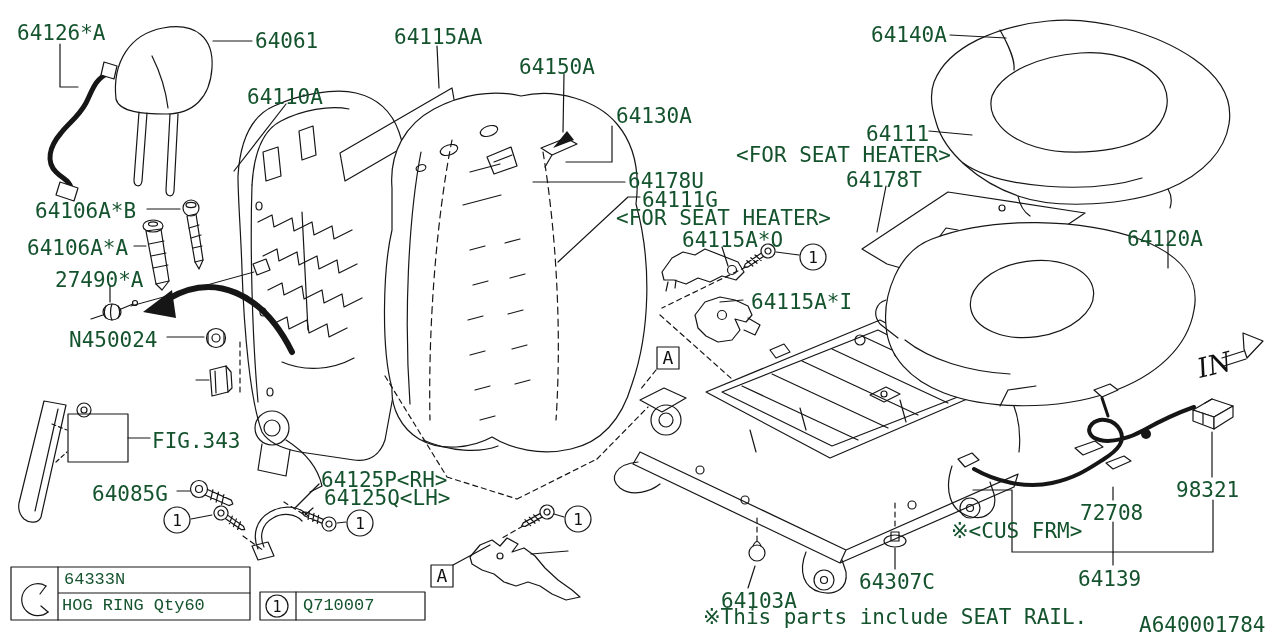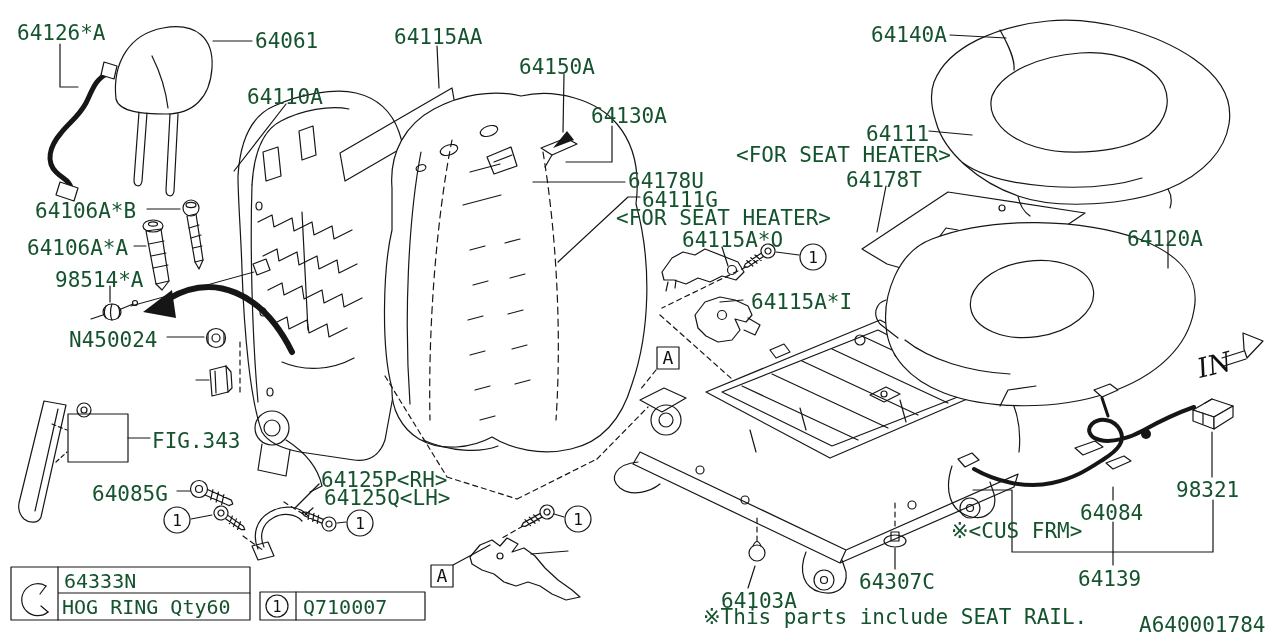--- a/index.html
+++ b/index.html
@@ -1,20 +1,20 @@
 <!DOCTYPE html>
 <html><head>
 <meta charset="utf-8">
 <style>
   html,body{margin:0;padding:0;background:#fff;}
   #stage{position:relative;width:1280px;height:640px;background:#ffffff;overflow:hidden;
          font-family:"DejaVu Sans Mono","DejaVu Sans",monospace;}
   .lbl{position:absolute;font:21px/1.05 "DejaVu Sans Mono","DejaVu Sans",monospace;
        color:#14532d;white-space:pre;letter-spacing:0px;}
-  .small{font-size:20px;}
+  .small{font-size:17px;font-family:Liberation Mono, monospace;}
   svg{position:absolute;left:0;top:0;}
 </style>
 </head>
 <body>
 
 <div id="stage">
 
 <svg width="1280" height="640" viewBox="0 0 1280 640">
   <g stroke="#161616" fill="none" stroke-width="1.2" stroke-linecap="round" stroke-linejoin="round">
 
@@ -320,44 +320,44 @@
 
     <text x="0" y="0" transform="translate(1200,378) rotate(-14)" fill="#101010" stroke="none" font-family="DejaVu Serif, serif" font-style="italic" font-size="27">IN</text>
   </g>
 </svg>
 
   <div class="lbl" style="left:17px;top:22px">64126*A</div>
   <div class="lbl" style="left:255px;top:30px">64061</div>
   <div class="lbl" style="left:247px;top:86px">64110A</div>
   <div class="lbl" style="left:394px;top:26px">64115AA</div>
   <div class="lbl" style="left:519px;top:56px">64150A</div>
-  <div class="lbl" style="left:591px;top:105px">64130A</div>
+  <div class="lbl" style="left:616px;top:105px">64130A</div>
   <div class="lbl" style="left:628px;top:170px">64178U</div>
   <div class="lbl" style="left:642px;top:189px">64111G</div>
   <div class="lbl" style="left:616px;top:207px">&lt;FOR SEAT HEATER&gt;</div>
   <div class="lbl" style="left:682px;top:229px">64115A*O</div>
   <div class="lbl" style="left:751px;top:291px">64115A*I</div>
   <div class="lbl" style="left:871px;top:24px">64140A</div>
   <div class="lbl" style="left:866px;top:123px">64111</div>
   <div class="lbl" style="left:736px;top:144px">&lt;FOR SEAT HEATER&gt;</div>
   <div class="lbl" style="left:846px;top:169px">64178T</div>
   <div class="lbl" style="left:1127px;top:228px">64120A</div>
   <div class="lbl" style="left:35px;top:200px">64106A*B</div>
   <div class="lbl" style="left:27px;top:237px">64106A*A</div>
-  <div class="lbl" style="left:55px;top:269px">98514*A</div>
+  <div class="lbl" style="left:55px;top:269px">27490*A</div>
   <div class="lbl" style="left:69px;top:329px">N450024</div>
   <div class="lbl" style="left:152px;top:430px">FIG.343</div>
   <div class="lbl" style="left:92px;top:483px">64085G</div>
   <div class="lbl" style="left:321px;top:469px">64125P&lt;RH&gt;</div>
   <div class="lbl" style="left:324px;top:487px">64125Q&lt;LH&gt;</div>
   <div class="lbl" style="left:721px;top:590px">64103A</div>
   <div class="lbl" style="left:703px;top:606px">※This parts include SEAT RAIL.</div>
   <div class="lbl" style="left:859px;top:571px">64307C</div>
   <div class="lbl" style="left:951px;top:520px">※&lt;CUS FRM&gt;</div>
-  <div class="lbl" style="left:1080px;top:502px">64084</div>
+  <div class="lbl" style="left:1080px;top:502px">72708</div>
   <div class="lbl" style="left:1078px;top:568px">64139</div>
   <div class="lbl" style="left:1176px;top:479px">98321</div>
   <div class="lbl" style="left:1139px;top:614px">A640001784</div>
 
   <div class="lbl small" style="left:64px;top:571px">64333N</div>
   <div class="lbl small" style="left:62px;top:597px">HOG RING Qty60</div>
   <div class="lbl small" style="left:303px;top:597px">Q710007</div>
 
 </div>
 

